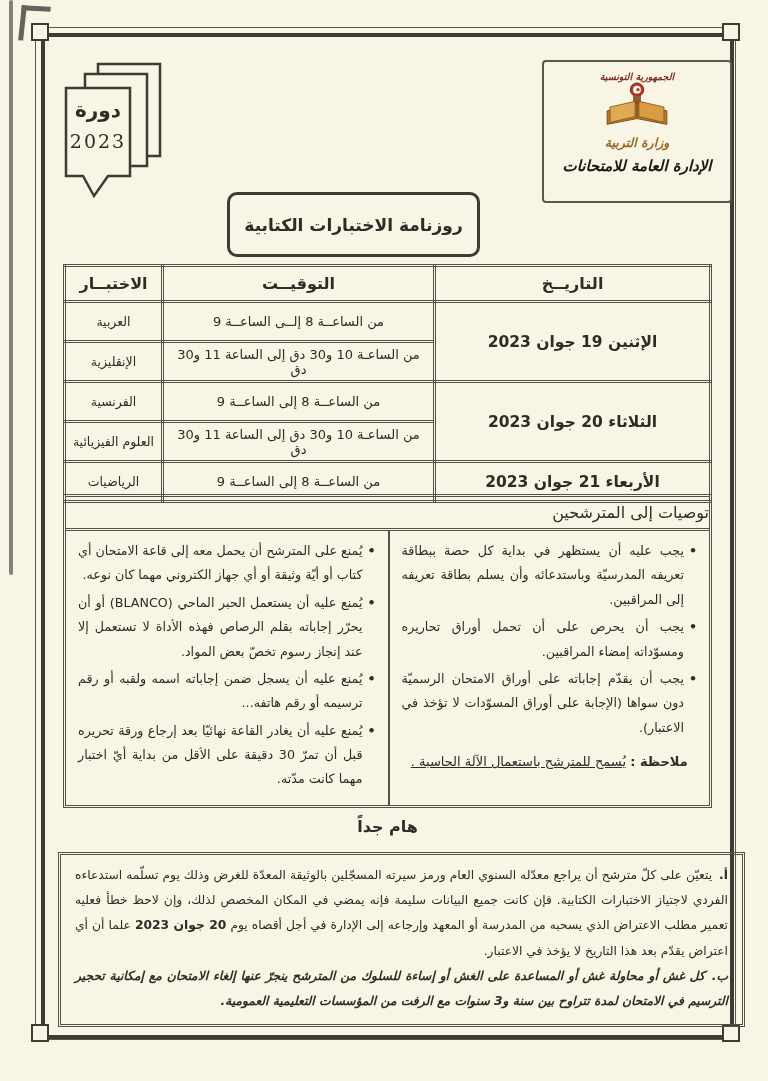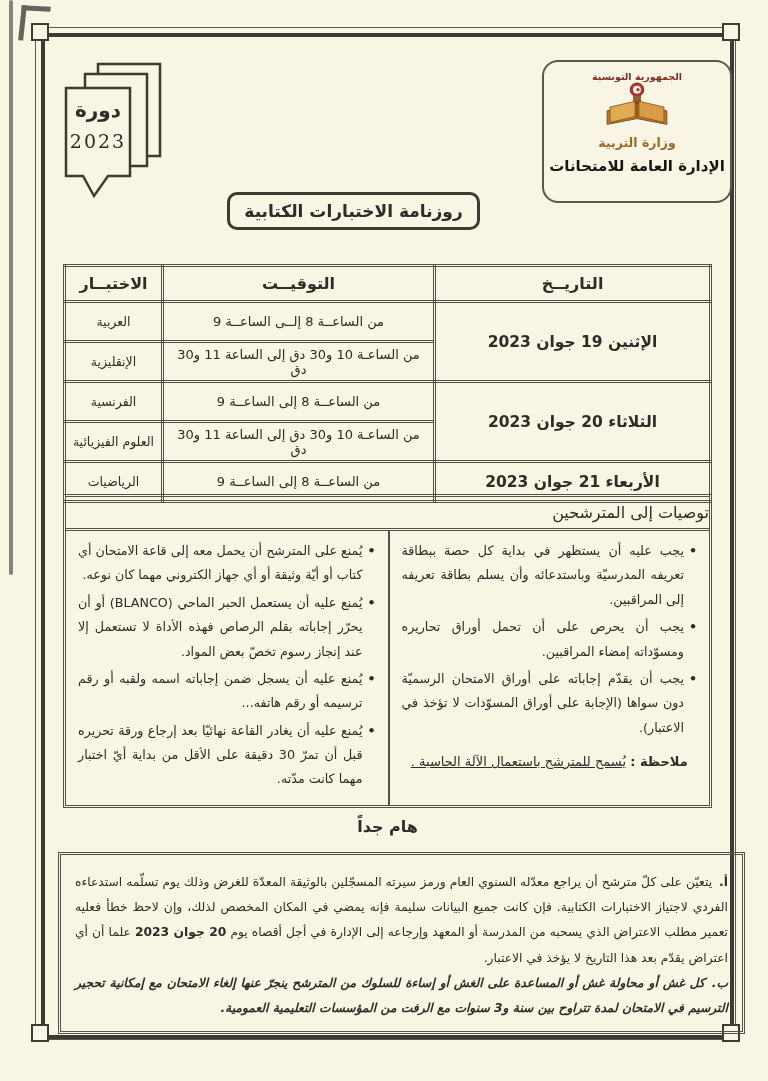--- a/index.html
+++ b/index.html
@@ -21,26 +21,26 @@
   .session-label{font-weight:bold;font-size:20px;}
   .session-year{font-family:"DejaVu Serif",serif;font-size:19px;letter-spacing:2px;margin-top:8px;}
   
   .ribbon-wrap{position:absolute;left:168px;top:56px;width:368px;height:132px;}
   .ribbon-wrap svg{position:absolute;left:0;top:0;}
   .banner-text{position:absolute;left:60px;top:22px;width:248px;text-align:center;}
   .banner-line1{font-weight:bold;font-size:16px;}
   .banner-line2{font-weight:bold;font-size:18px;margin-top:16px;}
   
   .ministry-box{position:absolute;left:542px;top:60px;width:190px;height:143px;border:2px solid #5b574c;
-                border-radius:16px;display:flex;flex-direction:column;align-items:center;box-sizing:border-box;padding-top:9px;}
+                border-radius:4px;display:flex;flex-direction:column;align-items:center;box-sizing:border-box;padding-top:9px;font-style:italic;}
   .republic{font-size:9.5px;font-weight:bold;color:#7d2f24;letter-spacing:.5px;}
   .ministry-name{font-size:12.5px;font-weight:bold;color:#9a6a28;margin-top:1px;}
   .department{font-size:15px;font-weight:bold;color:#181712;margin-top:7px;}
   
-  .subtitle-box{position:absolute;left:227px;top:192px;width:253px;height:38px;border:3px solid #3e3b33;
+  .subtitle-box{position:absolute;left:227px;top:192px;width:253px;height:65px;border:3px solid #3e3b33;
                 border-radius:10px;box-sizing:border-box;display:flex;align-items:center;justify-content:center;
                 font-weight:bold;font-size:17px;}
   
   table.sched{position:absolute;left:63px;top:264px;width:646px;border-collapse:collapse;table-layout:fixed;}
   .sched th,.sched td{border:3px double #55514a;text-align:center;vertical-align:middle;padding:0 4px;}
   .sched th{height:33px;font-size:16px;font-weight:bold;}
   .sched td{height:37px;}
   .date-cell{font-size:15.5px;font-weight:bold;}
   .time-cell{font-size:13px;}
   .exam-cell{font-size:12.5px;}
@@ -53,21 +53,21 @@
   ul.rec-col.first{border-left:2px solid #55514a;}
   .rec-col li{position:relative;padding-right:13px;margin-bottom:3px;}
   .rec-col li::before{content:"•";position:absolute;right:0;top:0;font-weight:bold;}
   .rec-col li.note{padding-right:0;text-align:center;margin-top:10px;font-size:13px;}
   .rec-col li.note::before{content:"";}
   .note-label{font-weight:bold;}
   .note-underline{text-decoration:underline;}
   
   .imp-title{position:absolute;left:63px;top:817px;width:649px;text-align:center;font-weight:bold;font-size:16px;}
   .imp-box{position:absolute;left:58px;top:852px;width:687px;border:3px double #55514a;box-sizing:border-box;
-           padding:15px 14px 10px 14px;font-size:12.3px;line-height:2.05;text-align:justify;}
+           padding:8px 14px 10px 14px;font-size:12.3px;line-height:2.05;text-align:justify;}
   .imp-item + .imp-item{margin-top:0;font-style:italic;}
   .imp-marker{font-weight:bold;margin-left:7px;}
   .imp-bold{font-weight:bold;}
   .imp-item.strong{font-weight:bold;}
   .rtl{direction:rtl;}
 </style>
 </head>
 <body>
 
 <div class="page">

